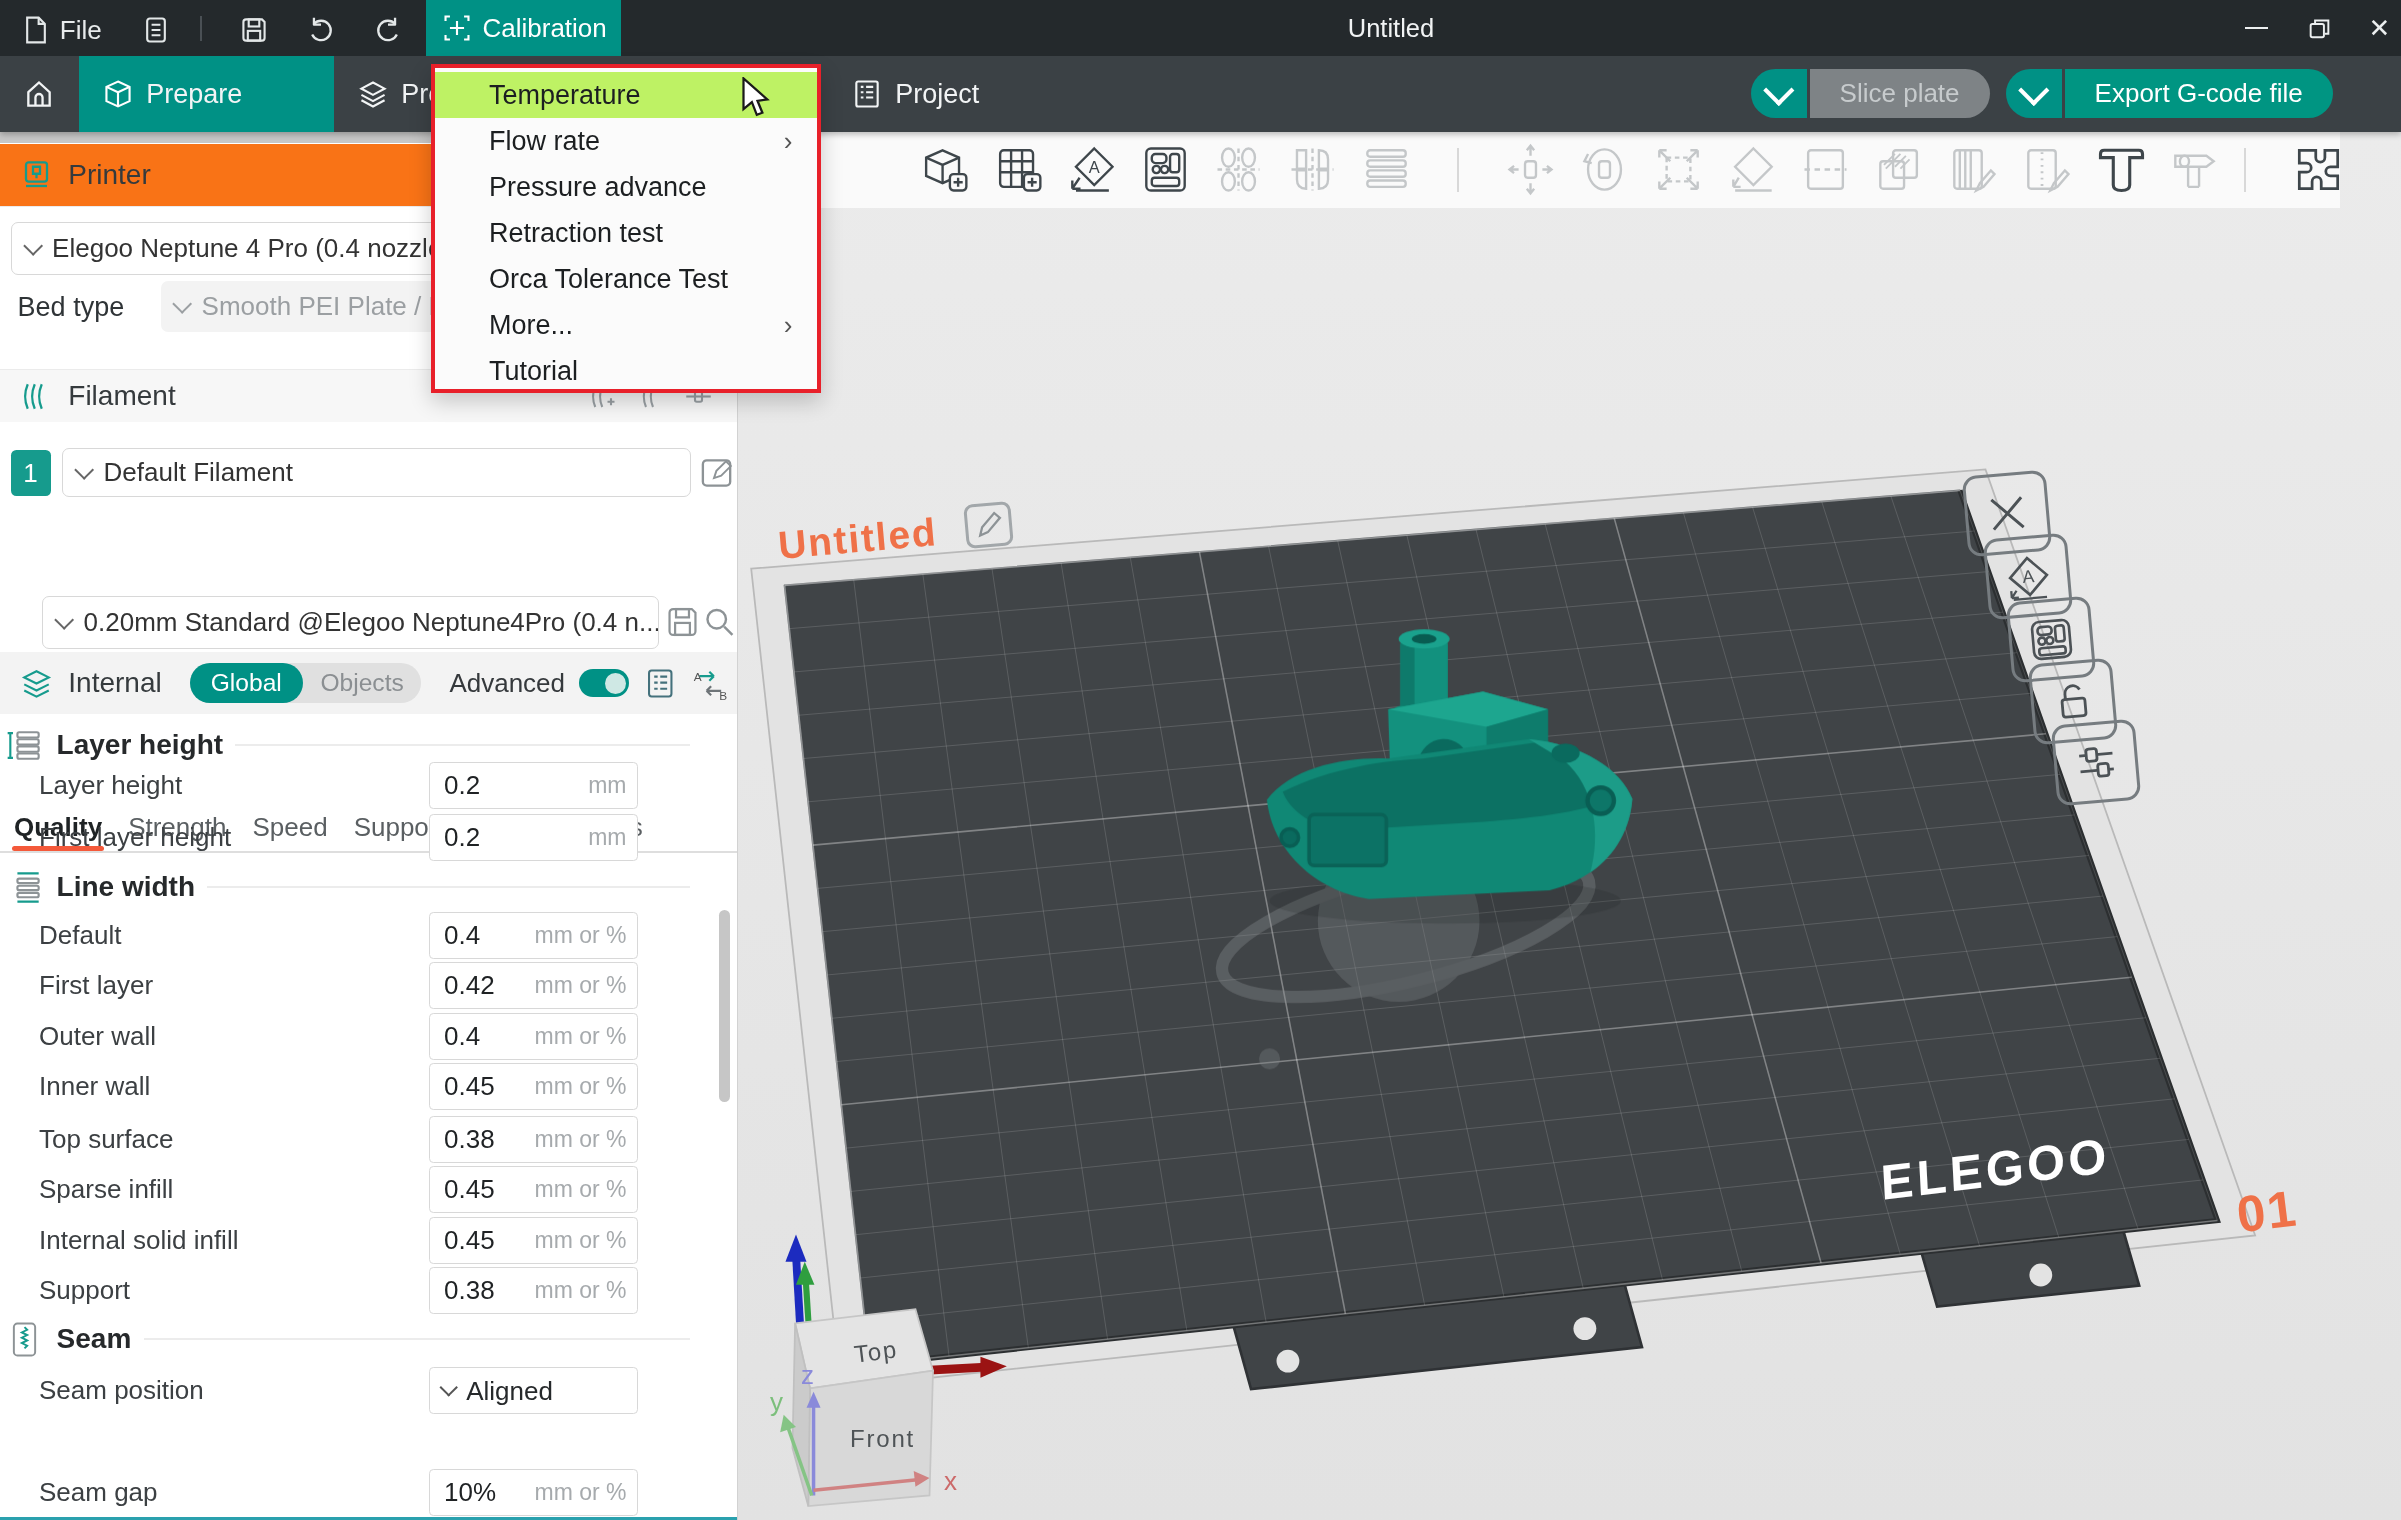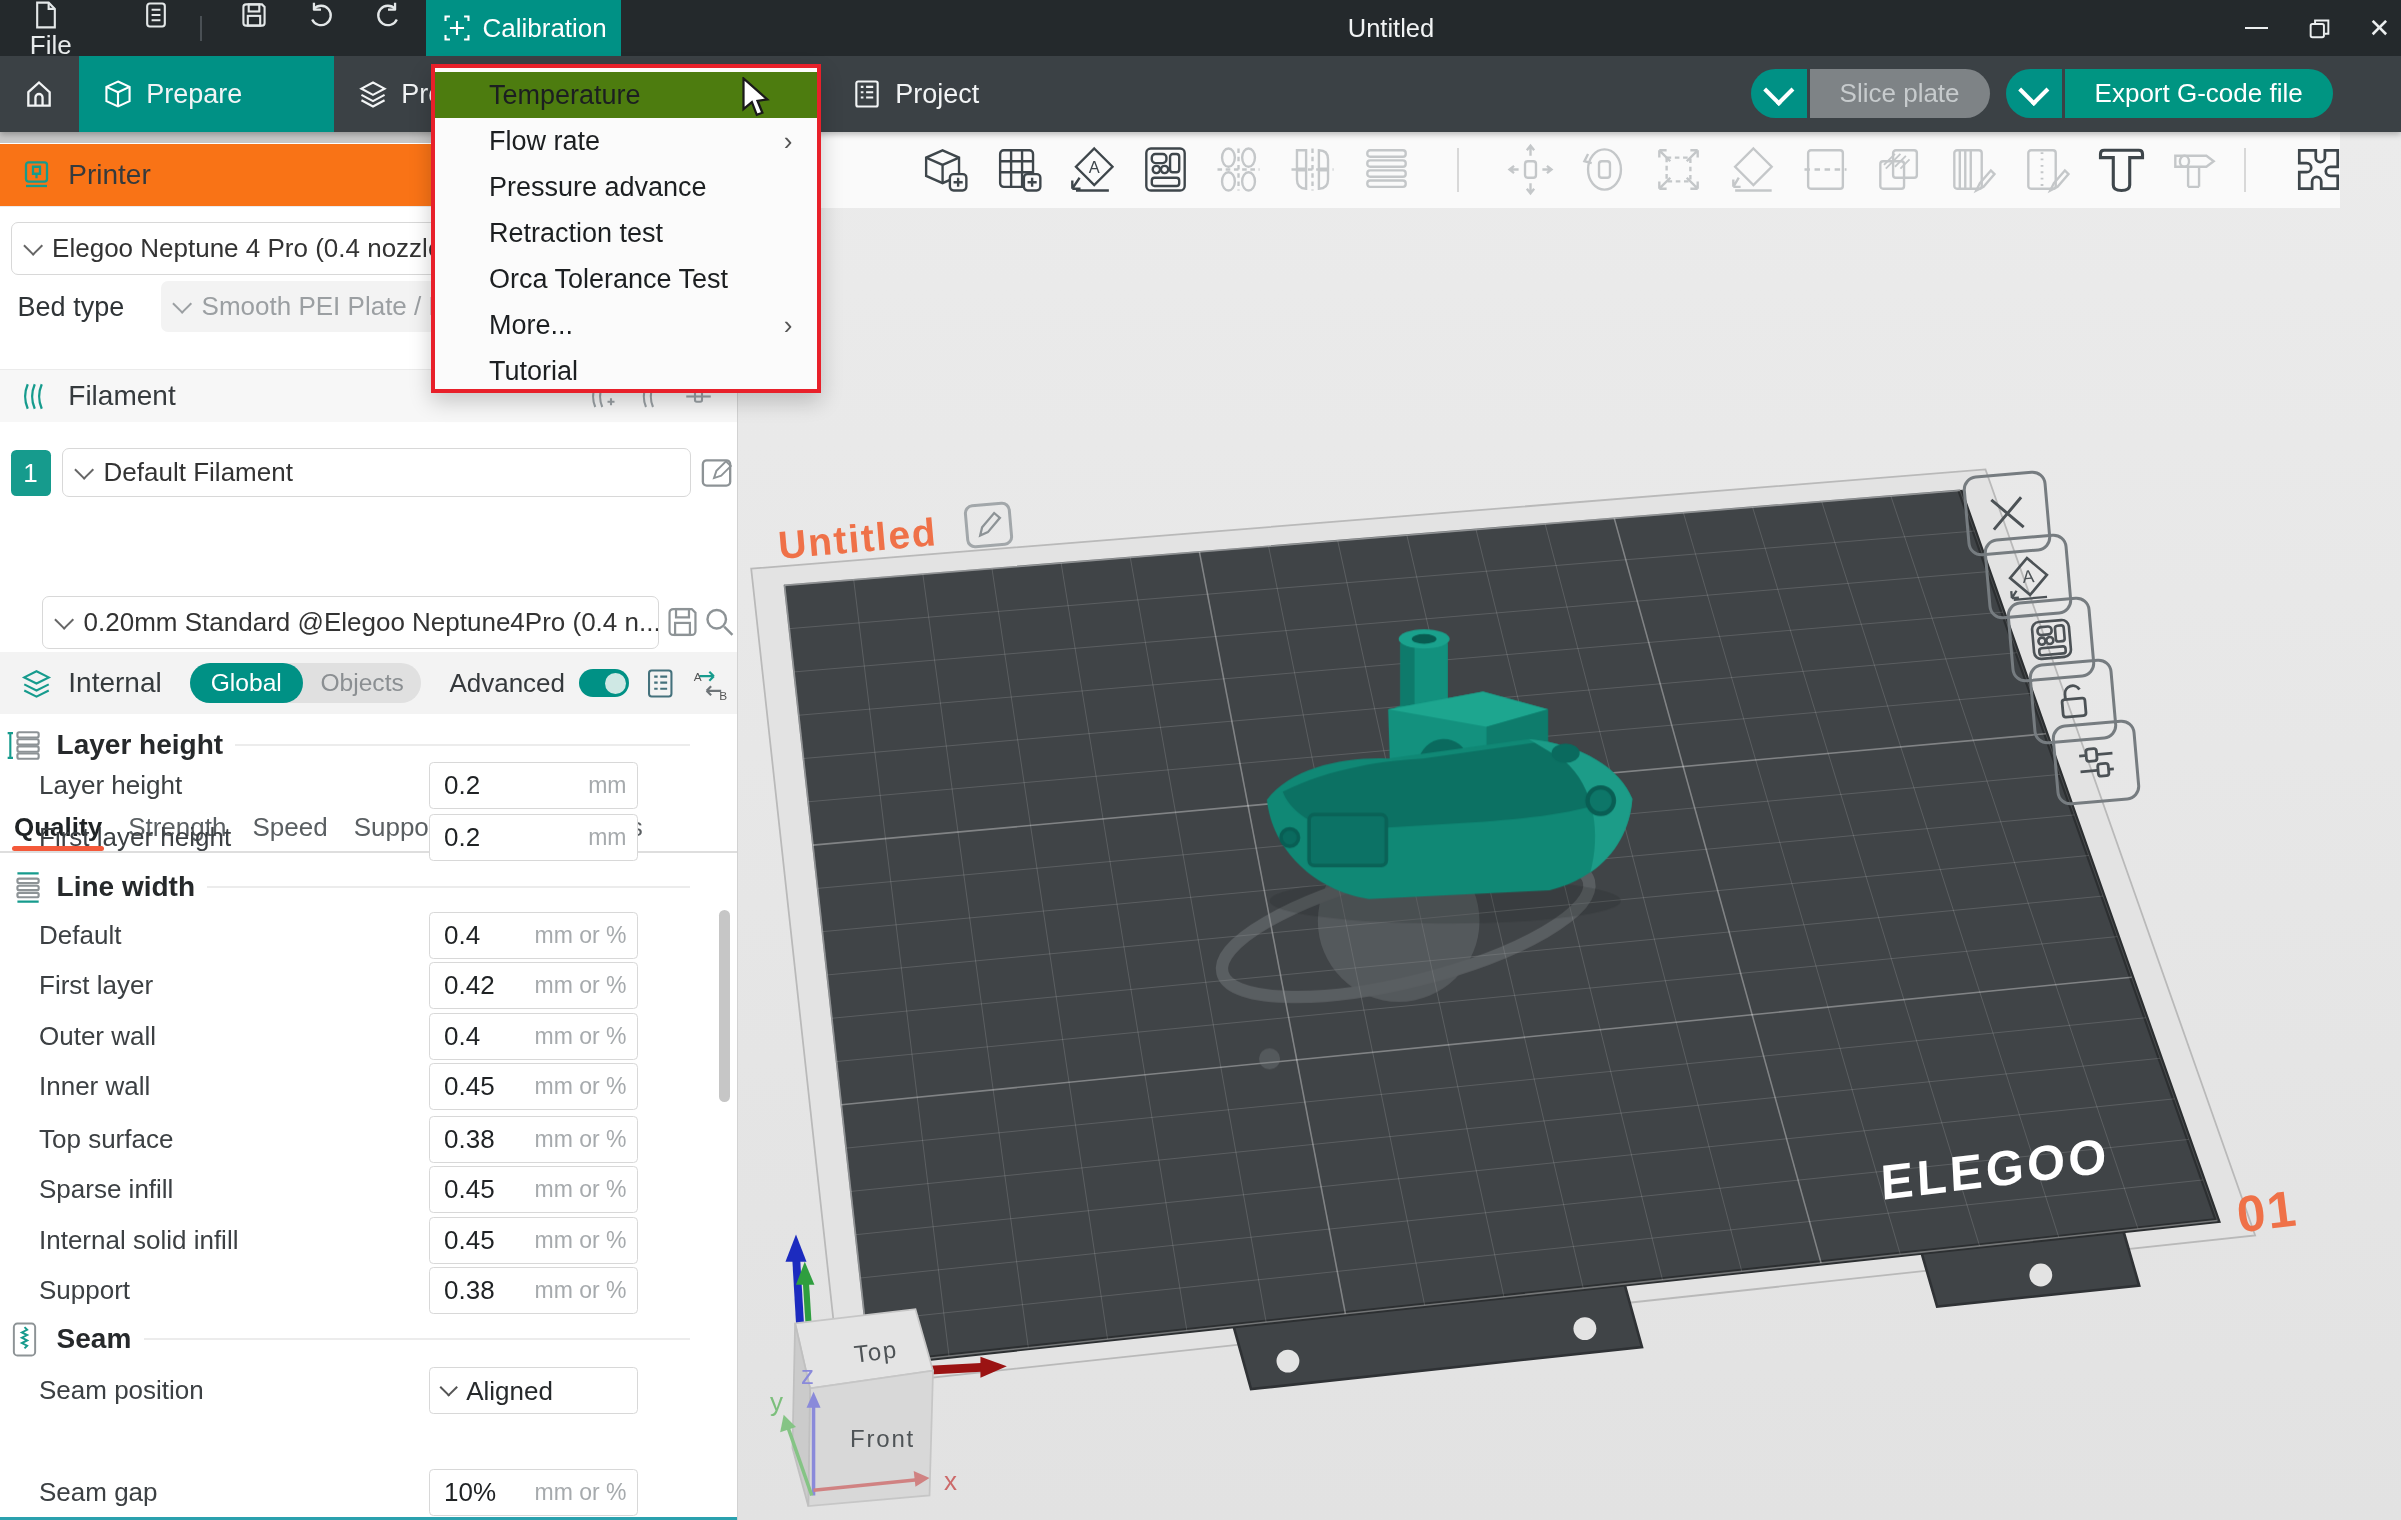--- a/index.html
+++ b/index.html
@@ -1,21 +1,21 @@
 <!DOCTYPE html>
 <html style="font-size:14px"><head>
 <meta charset="utf-8">
 <style>
   html,body{margin:0;padding:0;background:#cfcfcf;}
   #app{position:relative;width:2401px;height:1521px;overflow:hidden;
        background:#e7e7e7;font-family:"Liberation Sans",sans-serif;
        -webkit-font-smoothing:antialiased;}
   
   #titlebar{position:absolute;left:0;top:0;width:2401px;height:56px;background:#24292c;z-index:40;}
-  .tb-item{position:absolute;top:0;height:60px;display:flex;align-items:center;color:#e8ebec;font-size:26px;flex-direction:column;}
+  .tb-item{position:absolute;top:0;height:60px;display:flex;align-items:center;color:#e8ebec;font-size:26px;}
   .tb-icon{width:30px;height:30px;display:inline-block;}
   .tb-icon svg{width:100%;height:100%;}
   .tb-divider{position:absolute;top:16px;width:1.8px;height:24.6px;background:#4a5055;}
   #calib-tab{position:absolute;left:426px;top:0;width:195px;height:56px;background:#009185;
              display:flex;align-items:center;gap:10.5px;padding-left:16px;box-sizing:border-box;
              color:#fff;font-size:26px;}
   #win-title{position:absolute;left:1259px;top:0;width:264px;height:56px;line-height:56px;
              text-align:center;color:#f1f3f4;font-size:25.5px;}
   .winbtn{position:absolute;top:0;width:49px;height:56px;display:flex;align-items:center;
           justify-content:center;color:#eceff0;font-size:26px;}
@@ -109,21 +109,21 @@
          letter-spacing:3.5px;transform:rotate(-7deg) skewX(-4deg);}
   #plate-num{position:absolute;left:1499px;top:1050px;font-size:51px;font-weight:bold;color:#ef7148;
              transform:rotate(-7deg);letter-spacing:1.8px;}
   .cube-label{position:absolute;color:#4e5356;font-size:24px;letter-spacing:1.8px;}
   .axis-label{position:absolute;font-size:26px;}
   
   #calib-menu{position:absolute;left:431px;top:64px;width:390px;height:329px;background:#fbfbfb;
               border:4.4px solid #e8202a;box-sizing:border-box;z-index:60;
               box-shadow:0 8.8px 21px rgba(0,0,0,.20);padding-top:4.4px;}
   .mitem{position:relative;height:46px;line-height:46px;font-size:27px;color:#1c1f21;padding-left:54px;}
-  .mitem.hl{background:#4d7c0f;}
+  .mitem.hl{background:#bef264;}
   .mitem .arrow{position:absolute;right:24.6px;top:0;color:#555;font-size:26px;}
   #cursor{position:absolute;left:740px;top:77px;z-index:70;}
 </style>
 </head>
 <body>
 <div id="app">
 
 <div id="titlebar">
   <div class="tb-item" style="left:21px">
     <span class="tb-icon"><svg viewBox="0 0 34 34" fill="none" stroke="#e3e7e8" stroke-width="2.4">

